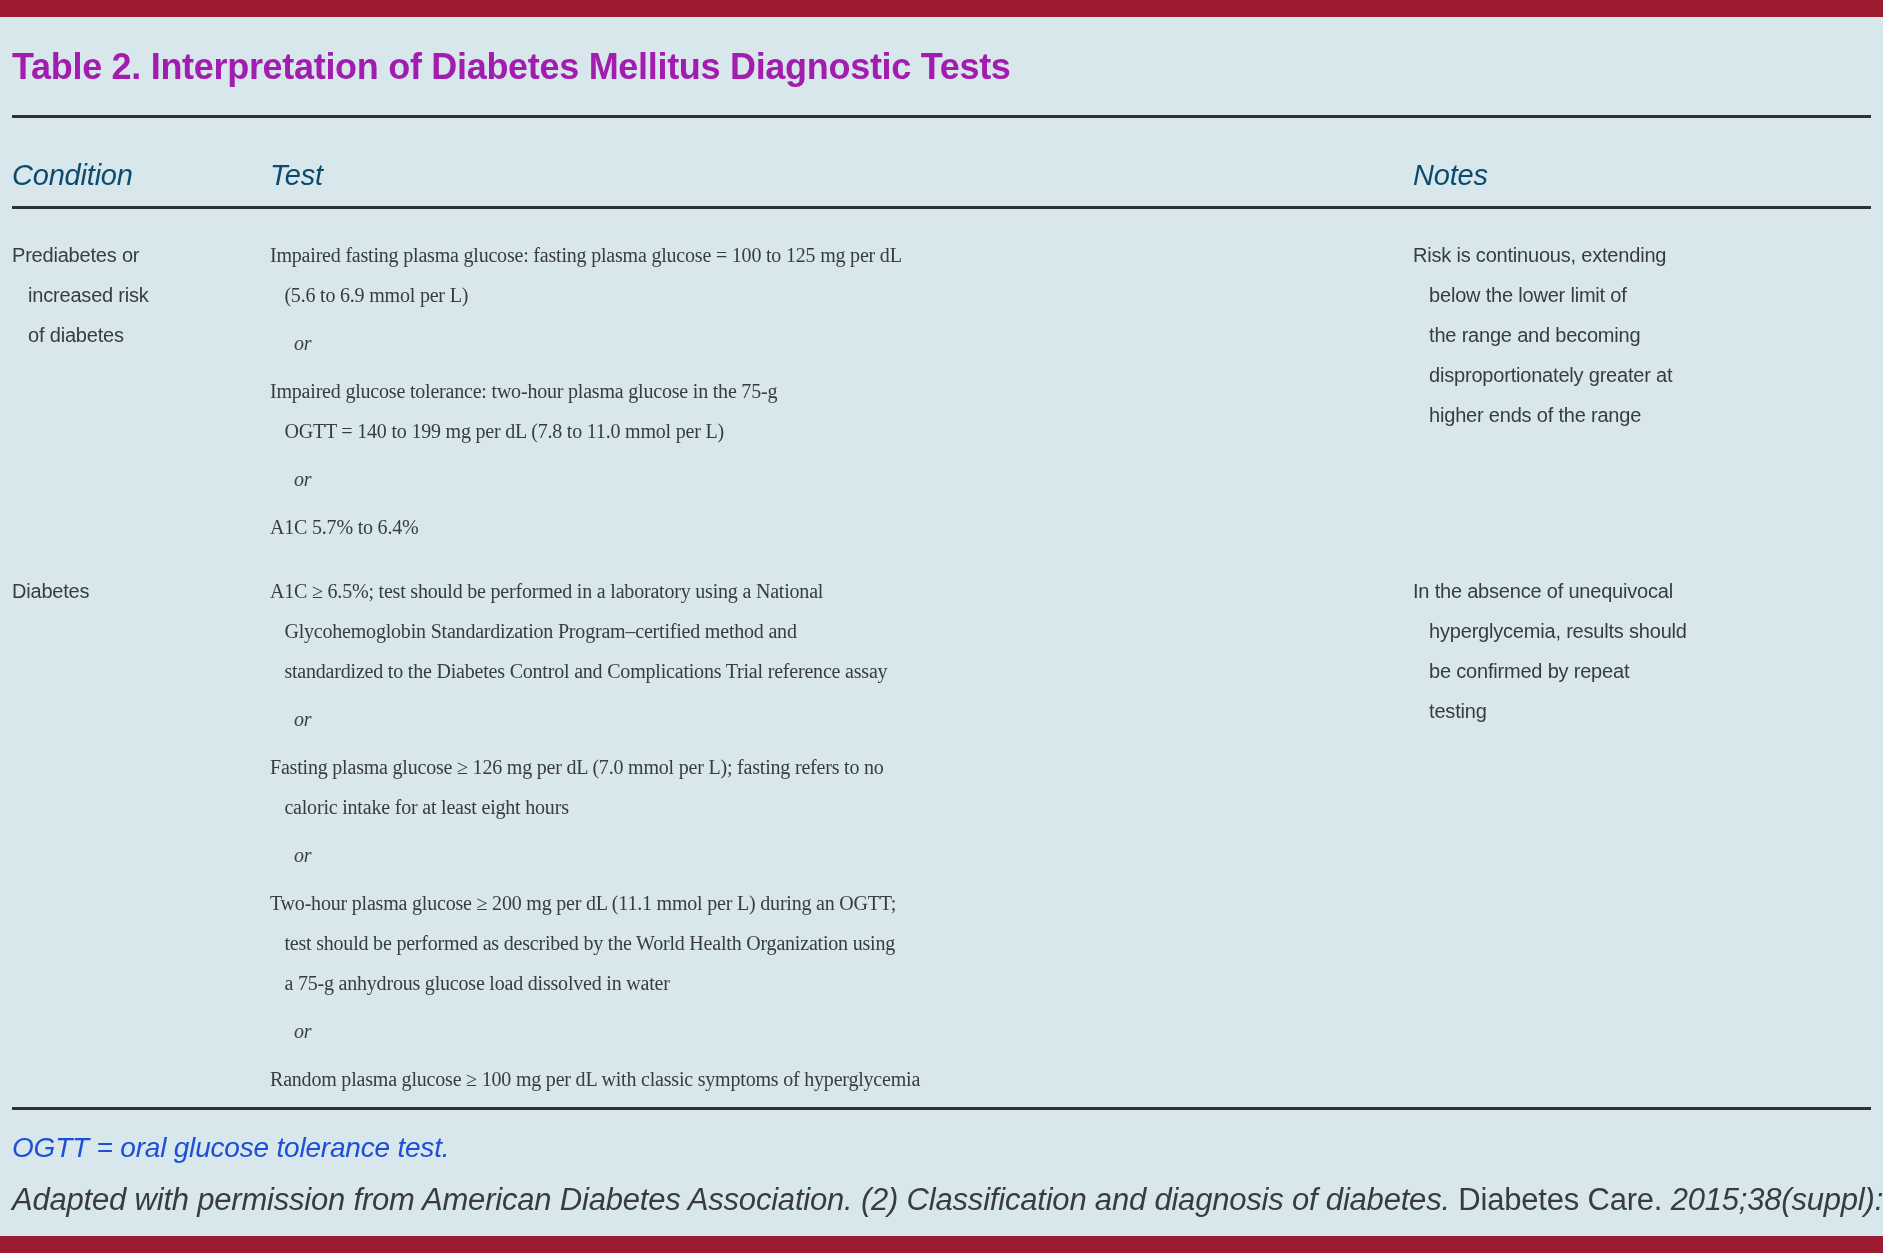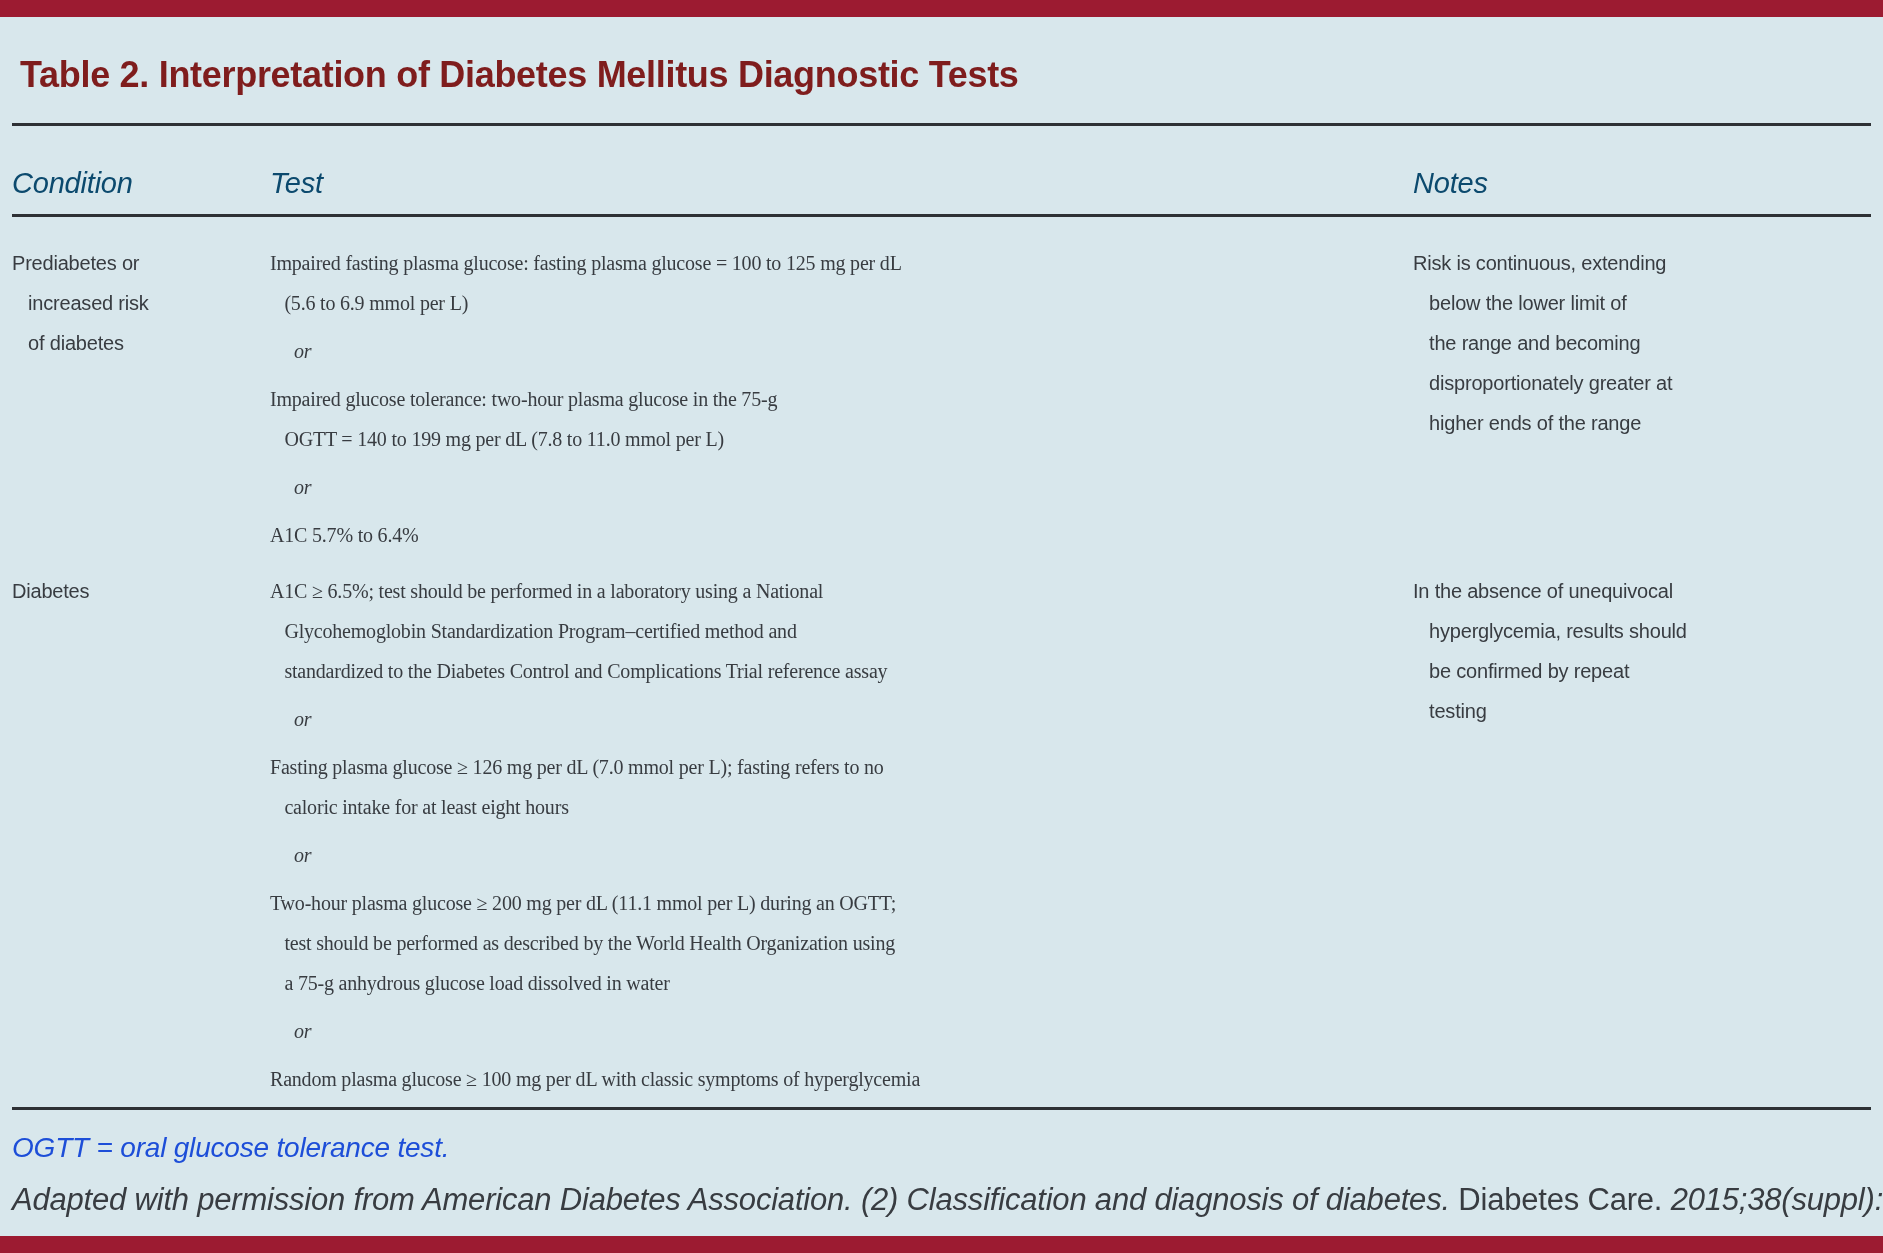--- a/index.html
+++ b/index.html
@@ -16,25 +16,25 @@
   .bar {
     position: absolute; left: 0; right: 0; height: 17px;
     background: #9c1b31;
   }
   .bar.top { top: 0; }
   .bar.bottom { bottom: 0; }
 
   .content { padding: 45px 12px 0 12px; }
 
   .title {
-    margin: 8px;
+    margin: 0;
     font-size: 36px;
     line-height: 44px;
     font-weight: bold;
-    color: #7f1d1d;
+    color: #a21caf;
     letter-spacing: -0.3px;
   }
 
   .rule { height: 3px; background: #2e3135; }
   .rule.r1 { margin-top: 26px; }
   .rule.r2 { margin-top: 14px; }
   .rule.r3 { margin-top: 8px; }
 
   .grid {
     display: grid;
@@ -44,21 +44,21 @@
   .header-row { margin-top: 40px; }
   .col-header {
     font-style: italic;
     font-size: 29px;
     line-height: 34px;
     color: #0c4a6e;
     letter-spacing: -0.2px;
   }
 
   .body-row.first { margin-top: 26px; }
-  .body-row.second { margin-top: 16px; }
+  .body-row.second { margin-top: 24px; }
 
   .cell {
     font-size: 20px;
     line-height: 40px;
     letter-spacing: -0.2px;
     color: #383c41;
   }
   .pre { white-space: pre-wrap; }
 
   .tests p { margin: 0; font-family: Liberation Serif, serif; }

